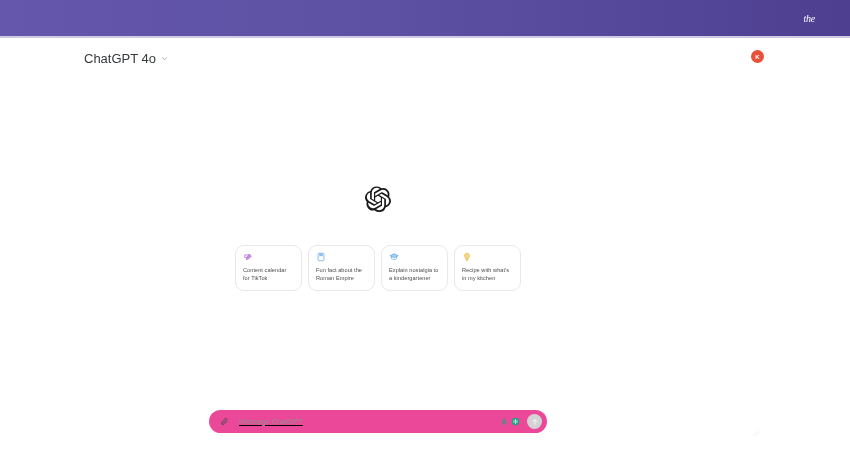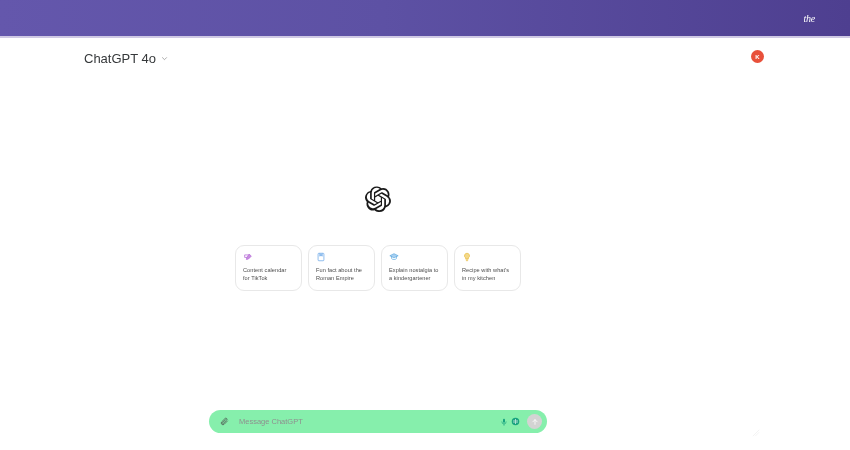--- a/index.html
+++ b/index.html
@@ -147,26 +147,27 @@
   .composer-wrap {
     position: absolute;
     left: 0; top: 372px;
     width: 756px;
     display: flex;
     justify-content: center;
   }
   .composer {
     width: 338px;
     height: 23px;
-    background: #86efac;
+    background: #ec4899;
     border-radius: 13px;
     display: flex;
     align-items: center;
     padding: 0 5px 0 9px;
     box-sizing: border-box;
+    text-decoration: underline;
   }
   .clip-btn {
     width: 13px; height: 13px;
     display: flex; align-items: center; justify-content: center;
     cursor: pointer;
     flex: 0 0 auto;
   }
   .composer-input {
     flex: 1 1 auto;
     border: none;

